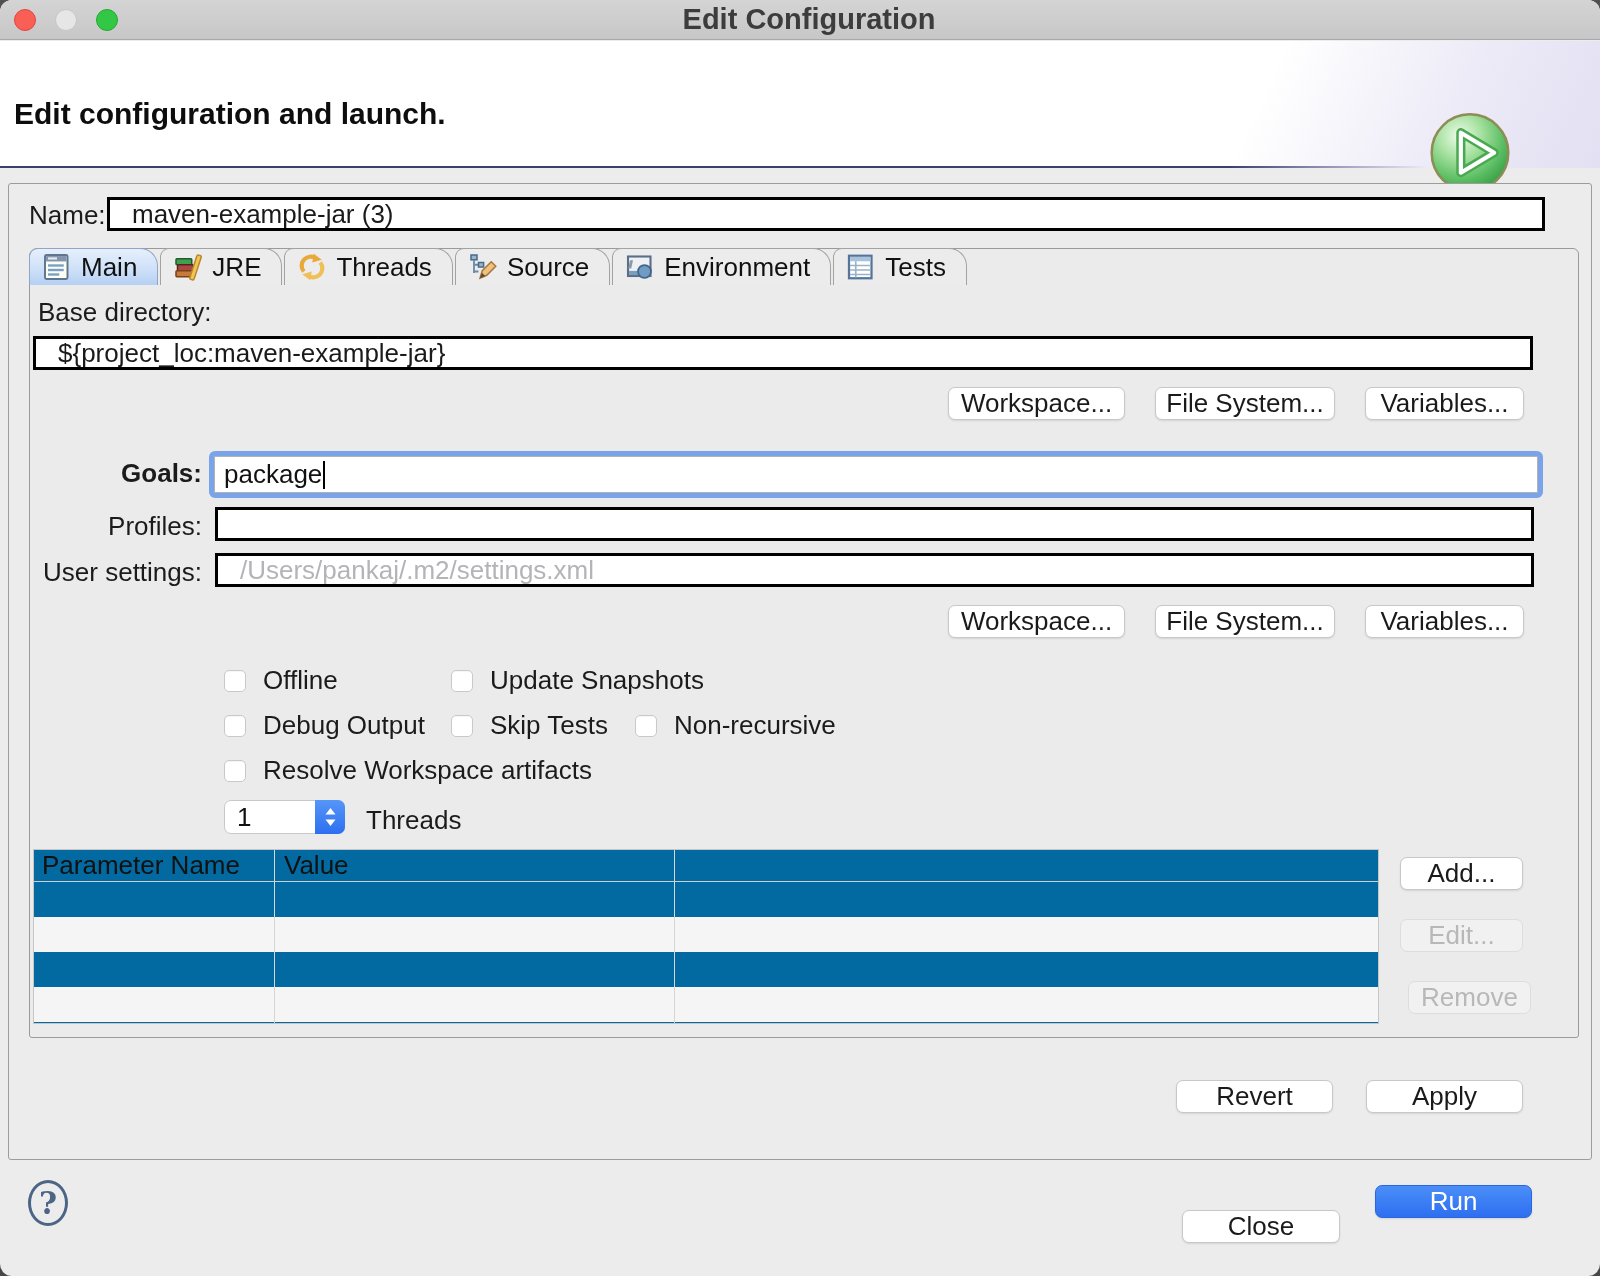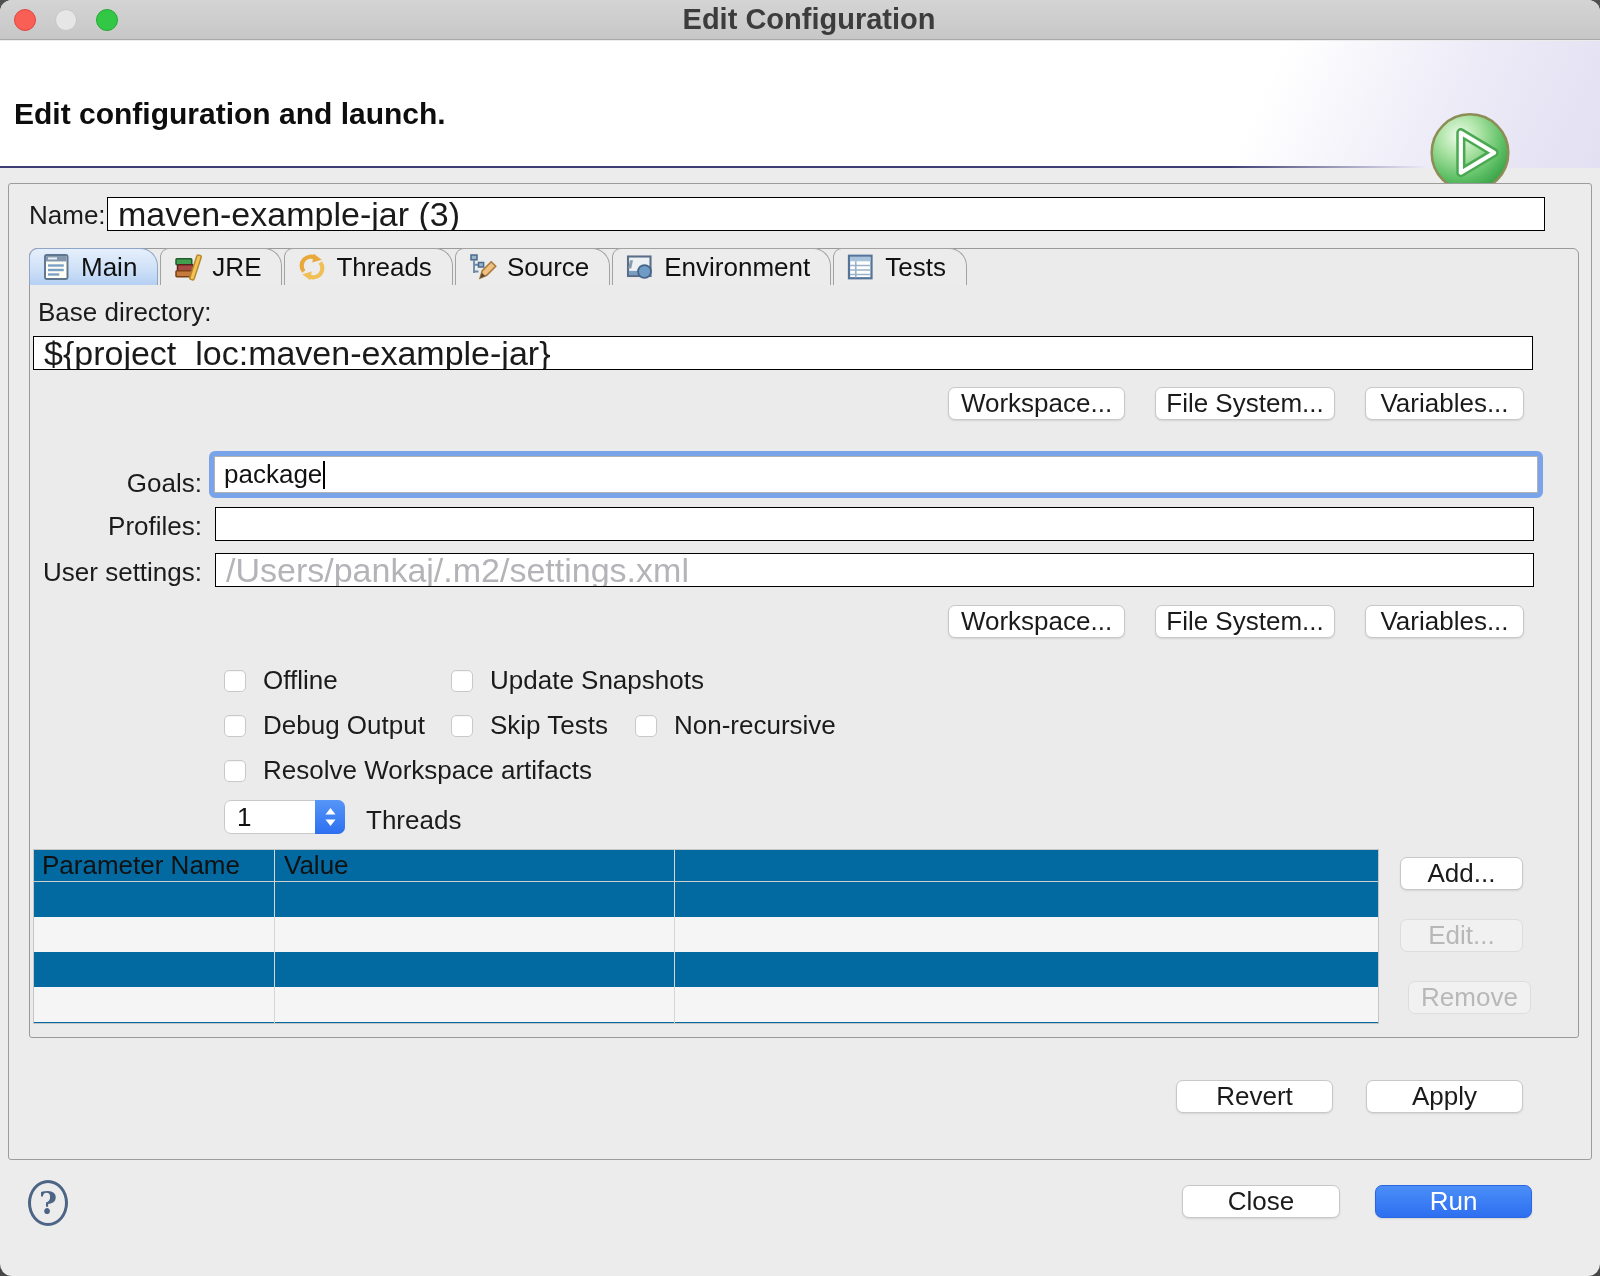--- a/index.html
+++ b/index.html
@@ -32,22 +32,22 @@
   }
   #banner .msg { position:absolute; left:14px; top:56px; font-size:30px; font-weight:bold; color:#0d0d0d; }
   #run-art { position:absolute; right:88px; top:70px; width:84px; height:90px; }
   
   #panel {
     position:absolute; left:8px; top:183px; width:1584px; height:977px;
     border:1px solid #9c9c9c; border-radius:3px; background:#ececec;
   }
   .lbl { font-size:26px; color:#1b1b1b; white-space:nowrap; }
   .tfield {
-    position:absolute; background:#fff; border:1px solid #000000;
-    font-size:34px; color:#1a1a1a; padding:0 10px;
+    position:absolute; background:#fff; border:3px solid #000000;
+    font-size:26px; color:#1a1a1a; padding:0 22px;
     font-family:"Liberation Sans","DejaVu Sans",sans-serif;
   }
   input.tfield { outline:none; }
   input.tfield::placeholder { color:#b4b4b8; }
   #name-label { position:absolute; left:20px; top:16px; }
   #name-input { left:98px; top:13px; width:1438px; height:34px; }
   
   #tabfolder {
     position:absolute; left:20px; top:64px; width:1550px; height:790px;
     border:1px solid #9a9a9a; border-radius:8px 6px 3px 3px; background:#ebebeb;
@@ -74,21 +74,21 @@
     font-size:26px; color:#1a1a1a; cursor:default;
   }
   .mbtn.disabled { background:#f1f1f1; border-color:#dddddd; color:#b8b8b8; box-shadow:none; }
   .r1.workspace { left:918px; top:138px; width:177px; }
   .r1.filesys   { left:1125px; top:138px; width:180px; }
   .r1.vars      { left:1335px; top:138px; width:159px; }
   .r2.workspace { left:918px; top:356px; width:177px; }
   .r2.filesys   { left:1125px; top:356px; width:180px; }
   .r2.vars      { left:1335px; top:356px; width:159px; }
   .field-label { position:absolute; left:0; width:172px; text-align:right; }
-  #goals-label { top:219px; } #profiles-label { top:262px; } #usersettings-label { top:308px; }
+  #goals-label { top:209px;font-weight:bold; } #profiles-label { top:262px; } #usersettings-label { top:308px; }
   #goals-wrap {
     position:absolute; left:179px; top:202px; width:1334px; height:47px;
     border:5px solid #7aa4e9; border-radius:6px; background:#fff;
   }
   #goals-value {
     width:100%; height:100%; border:1px solid #b2b2b2; background:#fff;
     font-size:26px; color:#111; padding:0 9px; display:flex; align-items:center;
   }
   .caret { display:inline-block; width:2px; height:28px; background:#000; margin-left:1px; }
   #profiles-input { left:185px; top:258px; width:1319px; height:34px; }
@@ -132,21 +132,21 @@
   #btn-revert { left:1167px; top:896px; width:157px; }
   #btn-apply  { left:1357px; top:896px; width:157px; }
   
   #help-btn {
     position:absolute; left:28px; top:1180px; width:40px; height:46px;
     border:3px solid #4c6585; border-radius:50%;
     display:flex; align-items:center; justify-content:center;
     font-family:"DejaVu Serif","Liberation Serif",serif;
     font-size:31px; font-weight:bold; color:#4c6585; background:transparent;
   }
-  #btn-close { position:absolute; left:1182px; top:1185px; width:158px; }
+  #btn-close { position:absolute; left:1182px; top:1210px; width:158px; }
   #btn-run {
     position:absolute; left:1375px; top:1185px; width:157px;
     background:linear-gradient(#4b8ef8,#2d6ff0); border:1px solid #2a66e0; color:#fff;
   }
 </style>
 </head>
 <body>
 
 <div id="window">
 

